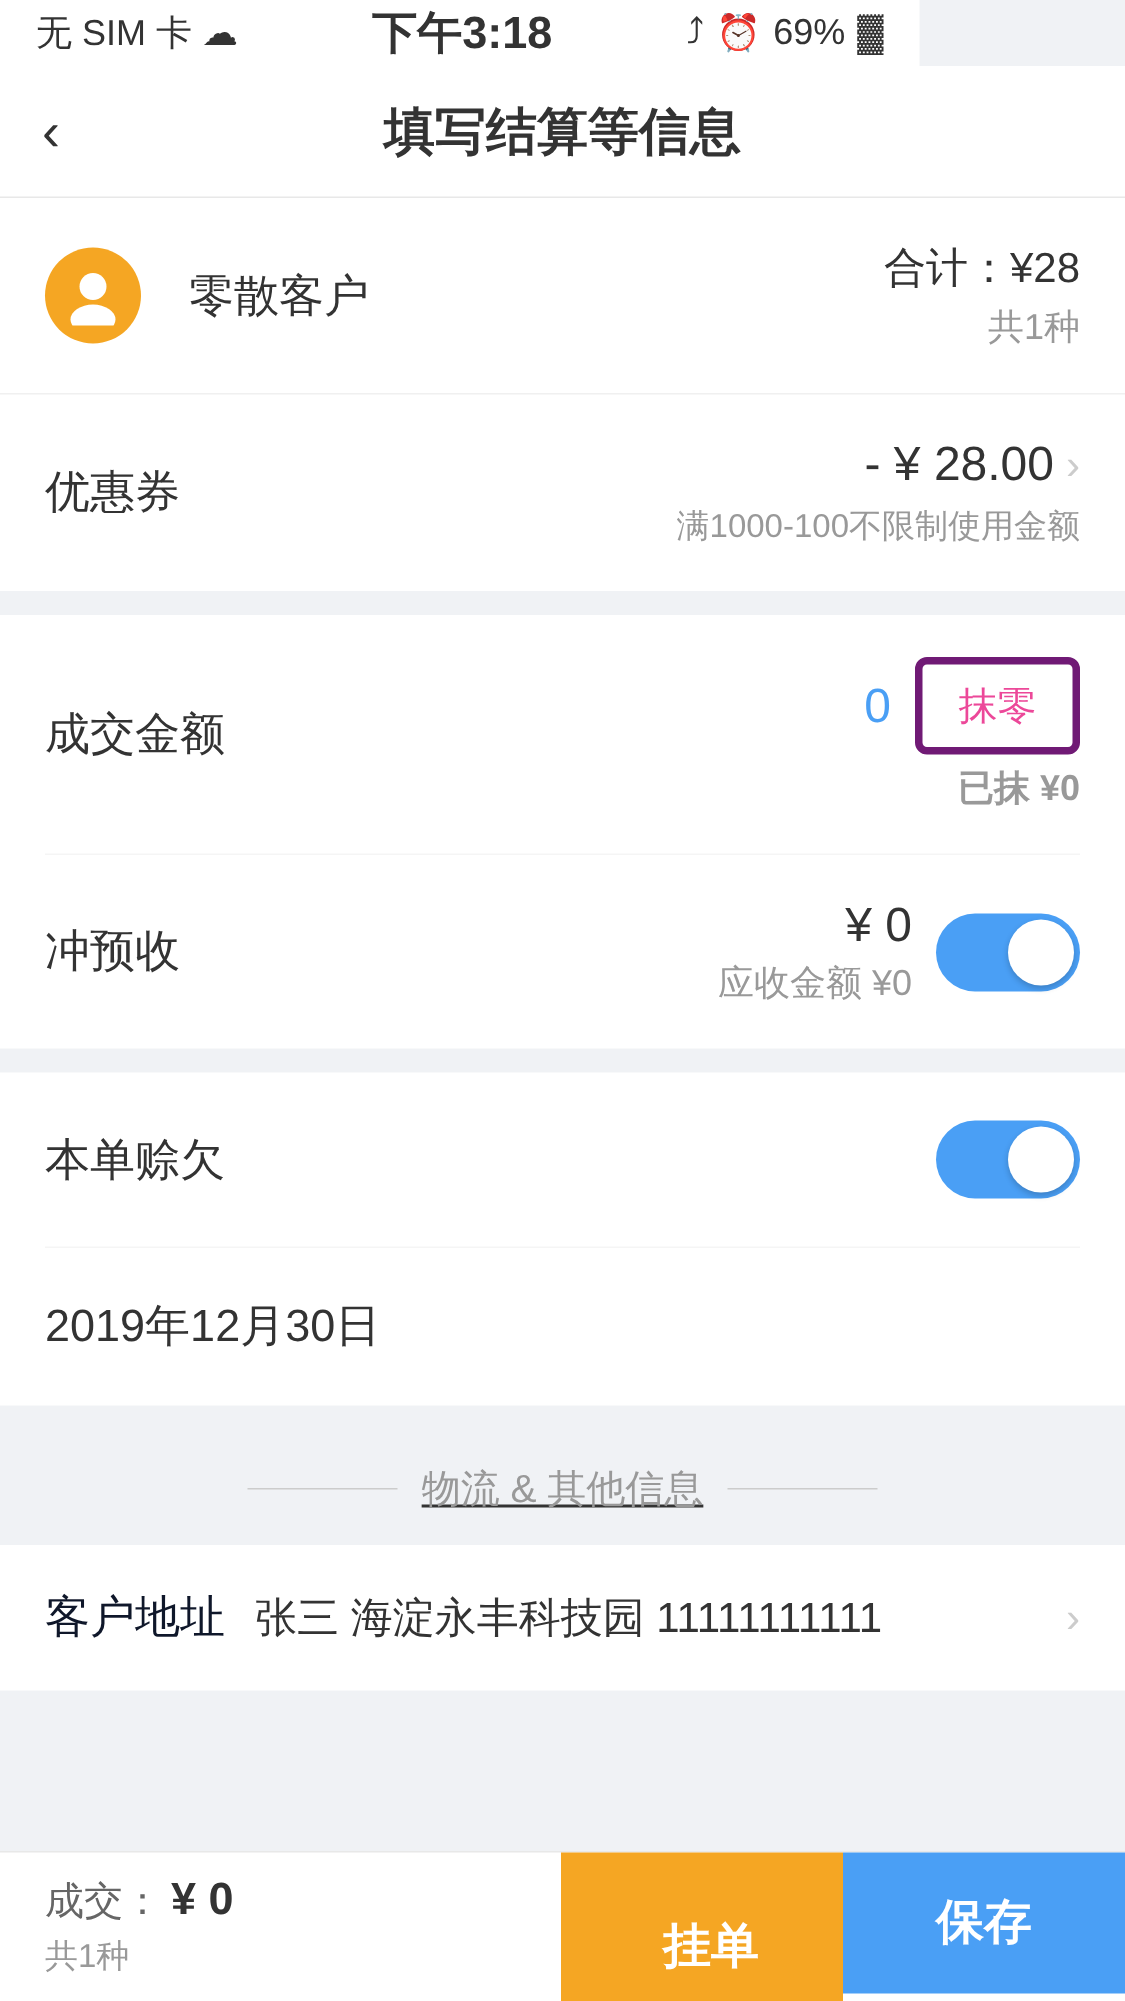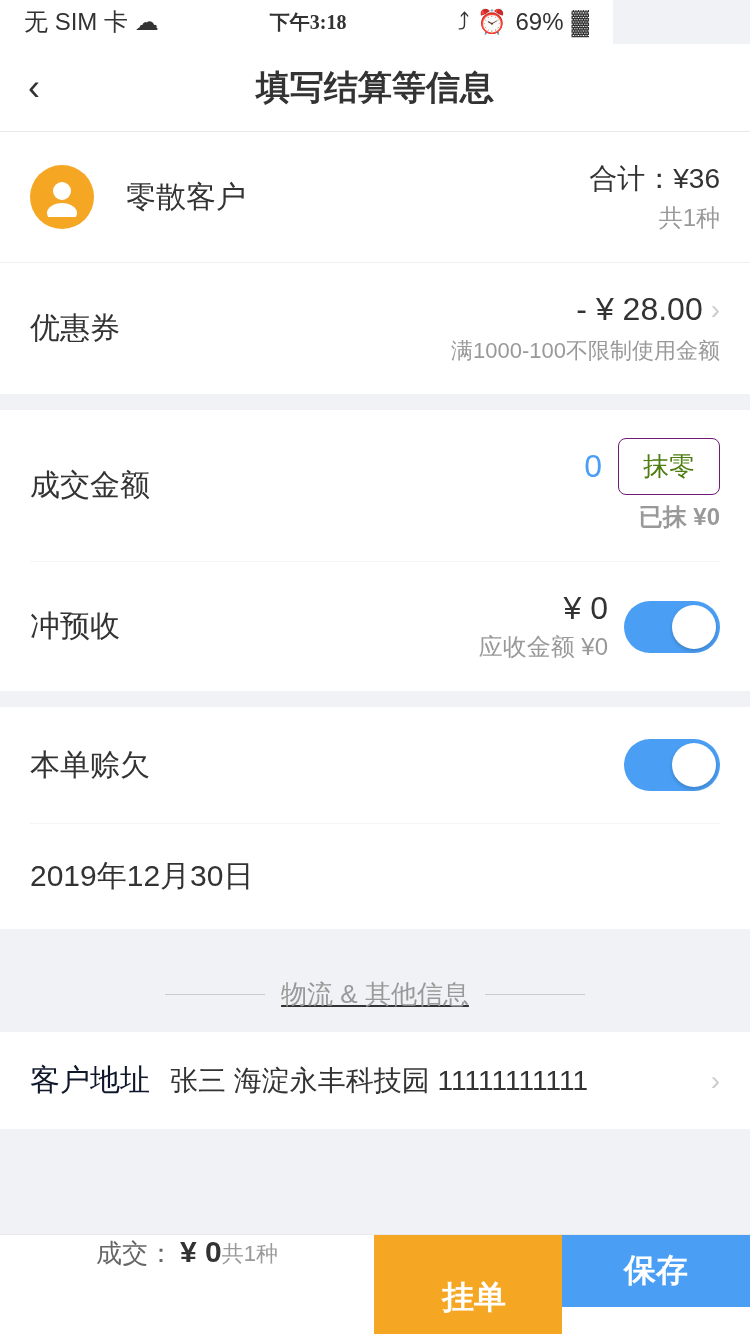--- a/index.html
+++ b/index.html
@@ -20,21 +20,21 @@
       height: 44px;
       background: #fff;
       display: flex;
       align-items: center;
       justify-content: space-between;
       padding: 0 24px;
       font-size: 24px;
       font-weight: 500;
     }
     .status-left { display: flex; align-items: center; gap: 10px; }
-    .status-center { font-size: 20px; font-weight: 600; font-family: Liberation Serif, serif; }
+    .status-center { font-size: 30px; font-weight: 600; }
     .status-right { display: flex; align-items: center; gap: 8px; font-size: 24px; }
 
     
     .nav-bar {
       width: 750px;
       height: 88px;
       background: #fff;
       display: flex;
       align-items: center;
       justify-content: center;
@@ -99,25 +99,25 @@
     .coupon-chevron { font-size: 28px; color: #ccc; }
 
     
     .transaction-section {
       background: #fff;
       margin-bottom: 16px;
       padding: 0 30px;
     }
     .trans-label { font-size: 30px; color: #333; }
     .round-button {
-      border: 1px solid #701a75;
+      border: 5px solid #701a75;
       border-radius: 8px;
       padding: 10px 24px;
       font-size: 26px;
-      color: #4d7c0f;
+      color: #ec4899;
       background: #fff;
       cursor: pointer;
     }
 
     
     .toggle {
       width: 96px;
       height: 52px;
       border-radius: 26px;
       background: #4a9ff5;
@@ -132,21 +132,21 @@
       width: 44px;
       height: 44px;
       border-radius: 50%;
       background: #fff;
       box-shadow: 0 2px 4px rgba(0,0,0,0.2);
     }
 
     
     .debt-section {
       background: #fff;
-      margin-bottom: 28px;
+      margin-bottom: 18px;
       padding: 0 30px;
     }
     .debt-row {
       display: flex;
       align-items: center;
       justify-content: space-between;
       padding: 32px 0;
       border-bottom: 1px solid #f5f5f5;
     }
     .debt-row:last-child { border-bottom: none; }
@@ -191,21 +191,21 @@
       left: 0;
       width: 750px;
       height: 100px;
       display: flex;
       background: #fff;
       border-top: 1px solid #e8e8e8;
     }
     .bottom-info {
       flex: 1;
       display: flex;
-      flex-direction: row;
+      flex-direction: column;
       justify-content: center;
       padding: 0 30px;
     }
     .bottom-deal { font-size: 26px; color: #666; }
     .bottom-amount { font-size: 30px; color: #333; font-weight: 600; }
     .bottom-count { font-size: 22px; color: #999; margin-top: 4px; }
     .btn-suspend {
       width: 188px;
       height: 125px;
       background: #f5a623;
@@ -213,21 +213,21 @@
       font-size: 32px;
       font-weight: 600;
       display: flex;
       align-items: center;
       justify-content: center;
       cursor: pointer;
       padding-left: 12px;
     }
     .btn-save {
       width: 188px;
-      height: 72px;
+      height: 94px;
       background: #4a9ff5;
       color: #fff;
       font-size: 32px;
       font-weight: 600;
       display: flex;
       align-items: center;
       justify-content: center;
       cursor: pointer;
     }
   </style>
@@ -257,21 +257,21 @@
     <div class="customer-left">
       <div class="customer-avatar">
         <svg width="40" height="40" viewBox="0 0 40 40">
           <circle cx="20" cy="14" r="9" fill="#fff"></circle>
           <ellipse cx="20" cy="36" rx="15" ry="10" fill="#fff"></ellipse>
         </svg>
       </div>
       <span class="customer-name">零散客户</span>
     </div>
     <div class="customer-right">
-      <div class="customer-total">合计：¥36</div>
+      <div class="customer-total">合计：¥28</div>
       <div class="customer-count">共1种</div>
     </div>
   </div>
 
   <div class="coupon-row">
     <span class="coupon-label">优惠券</span>
     <div style="text-align:right; display:flex; flex-direction:column; align-items:flex-end; gap:4px;">
       <div style="display:flex; align-items:center; gap:8px;">
         <span class="coupon-amount">- ¥ 28.00</span>
         <span class="coupon-chevron">›</span>

